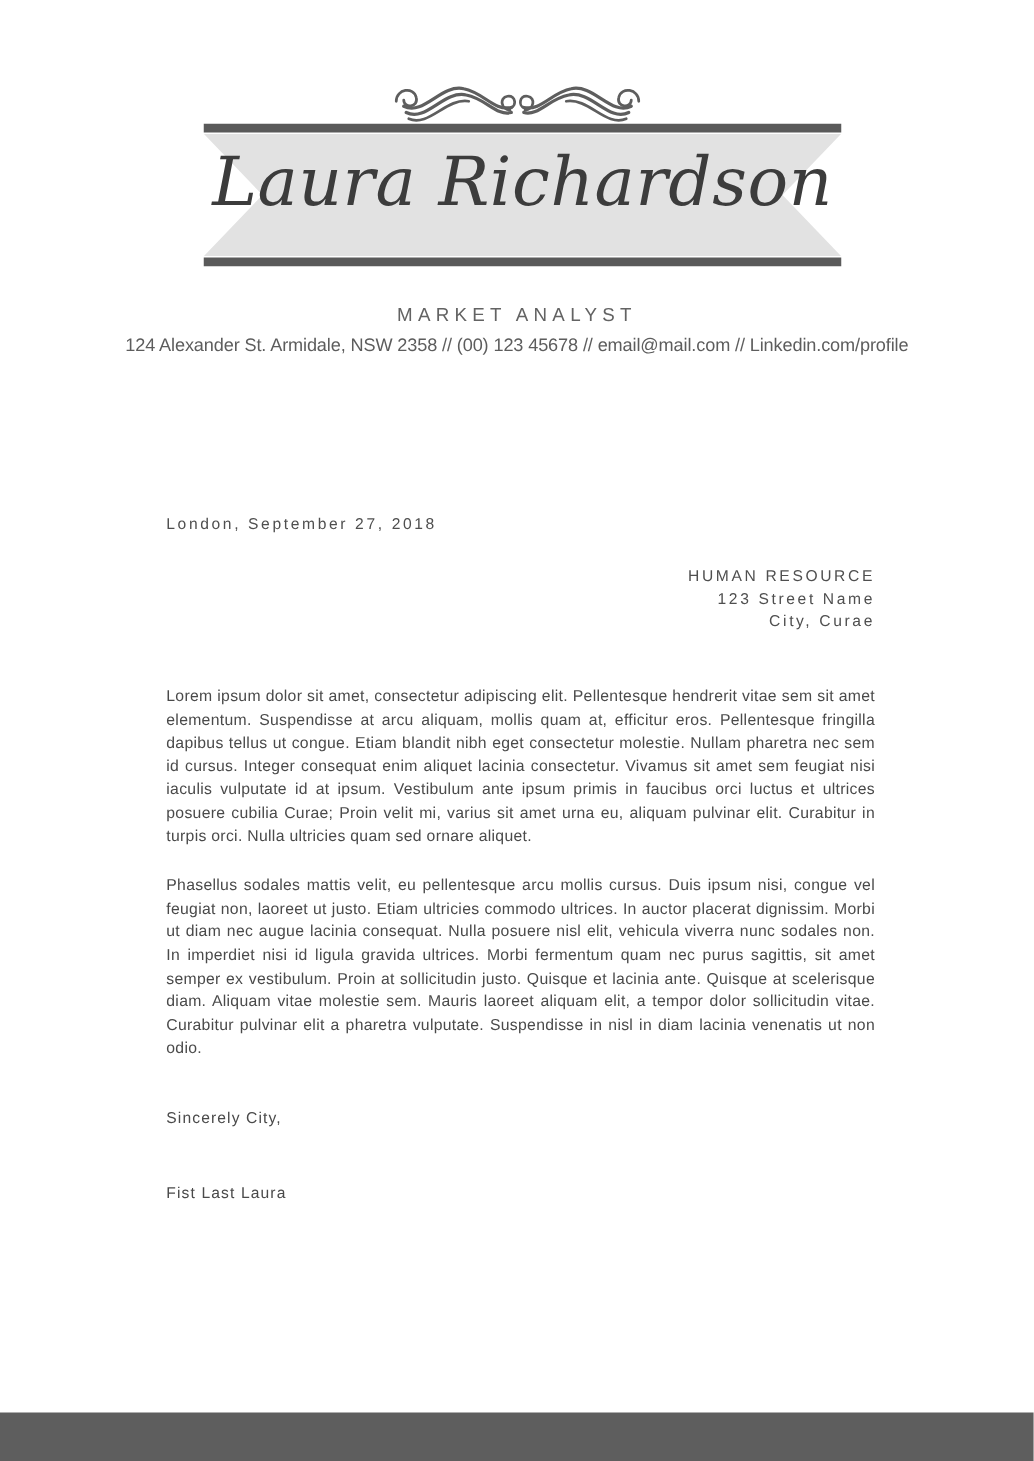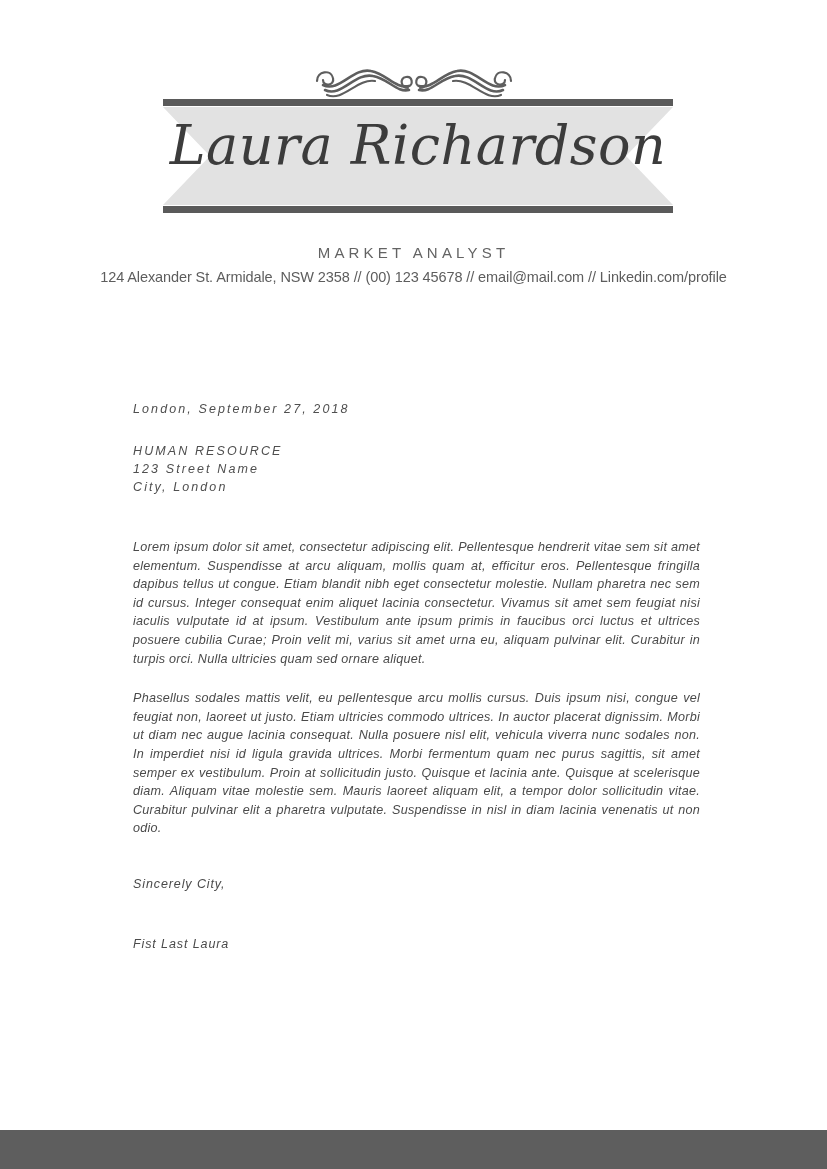--- a/index.html
+++ b/index.html
@@ -105,37 +105,37 @@
     width: 827px;
     text-align: center;
     font-size: 14.5px;
     color: #5d5d5d;
     letter-spacing: -0.1px;
   }
 
   
   .letter {
     position: absolute;
-    top: 402px;
+    top: 412px;
     left: 133px;
     width: 567px;
-    font-style: italic;
   }
   .date-line {
     font-size: 12.5px;
     letter-spacing: 2.1px;
     color: #4f4f4f;
     margin-bottom: 26px;
   }
   .recipient {
     font-size: 12.5px;
     letter-spacing: 2.1px;
     color: #4f4f4f;
     line-height: 18px;
     margin-bottom: 42px;
+    text-align: right;
   }
   .recipient div { white-space: nowrap; }
 
   .para {
     font-size: 12.6px;
     line-height: 18.6px;
     color: #4a4a4a;
     text-align: justify;
     letter-spacing: 0.25px;
     margin: 0 0 21px 0;
@@ -197,21 +197,21 @@
 
 <div class="contact-line">124 Alexander St. Armidale, NSW 2358 // (00) 123 45678 // email@mail.com // Linkedin.com/profile</div>
 
 <div class="letter">
 
   <div class="date-line">London, September 27, 2018</div>
 
   <div class="recipient">
     <div>HUMAN RESOURCE</div>
     <div>123 Street Name</div>
-    <div>City, London</div>
+    <div>City, Curae</div>
   </div>
 
   <p class="para">Lorem ipsum dolor sit amet, consectetur adipiscing elit. Pellentesque hendrerit vitae sem sit amet elementum. Suspendisse at arcu aliquam, mollis quam at, efficitur eros. Pellentesque fringilla dapibus tellus ut congue. Etiam blandit nibh eget consectetur molestie. Nullam pharetra nec sem id cursus. Integer consequat enim aliquet lacinia consectetur. Vivamus sit amet sem feugiat nisi iaculis vulputate id at ipsum. Vestibulum ante ipsum primis in faucibus orci luctus et ultrices posuere cubilia Curae; Proin velit mi, varius sit amet urna eu, aliquam pulvinar elit. Curabitur in turpis orci. Nulla ultricies quam sed ornare aliquet.</p>
   <p class="para">Phasellus sodales mattis velit, eu pellentesque arcu mollis cursus. Duis ipsum nisi, congue vel feugiat non, laoreet ut justo. Etiam ultricies commodo ultrices. In auctor placerat dignissim. Morbi ut diam nec augue lacinia consequat. Nulla posuere nisl elit, vehicula viverra nunc sodales non. In imperdiet nisi id ligula gravida ultrices. Morbi fermentum quam nec purus sagittis, sit amet semper ex vestibulum. Proin at sollicitudin justo. Quisque et lacinia ante. Quisque at scelerisque diam. Aliquam vitae molestie sem. Mauris laoreet aliquam elit, a tempor dolor sollicitudin vitae. Curabitur pulvinar elit a pharetra vulputate. Suspendisse in nisl in diam lacinia venenatis ut non odio.</p>
 
   <div class="signoff">Sincerely City,</div>
   <div class="signature-name">Fist Last Laura</div>
 </div>
 
 <div class="footer-bar"></div>

